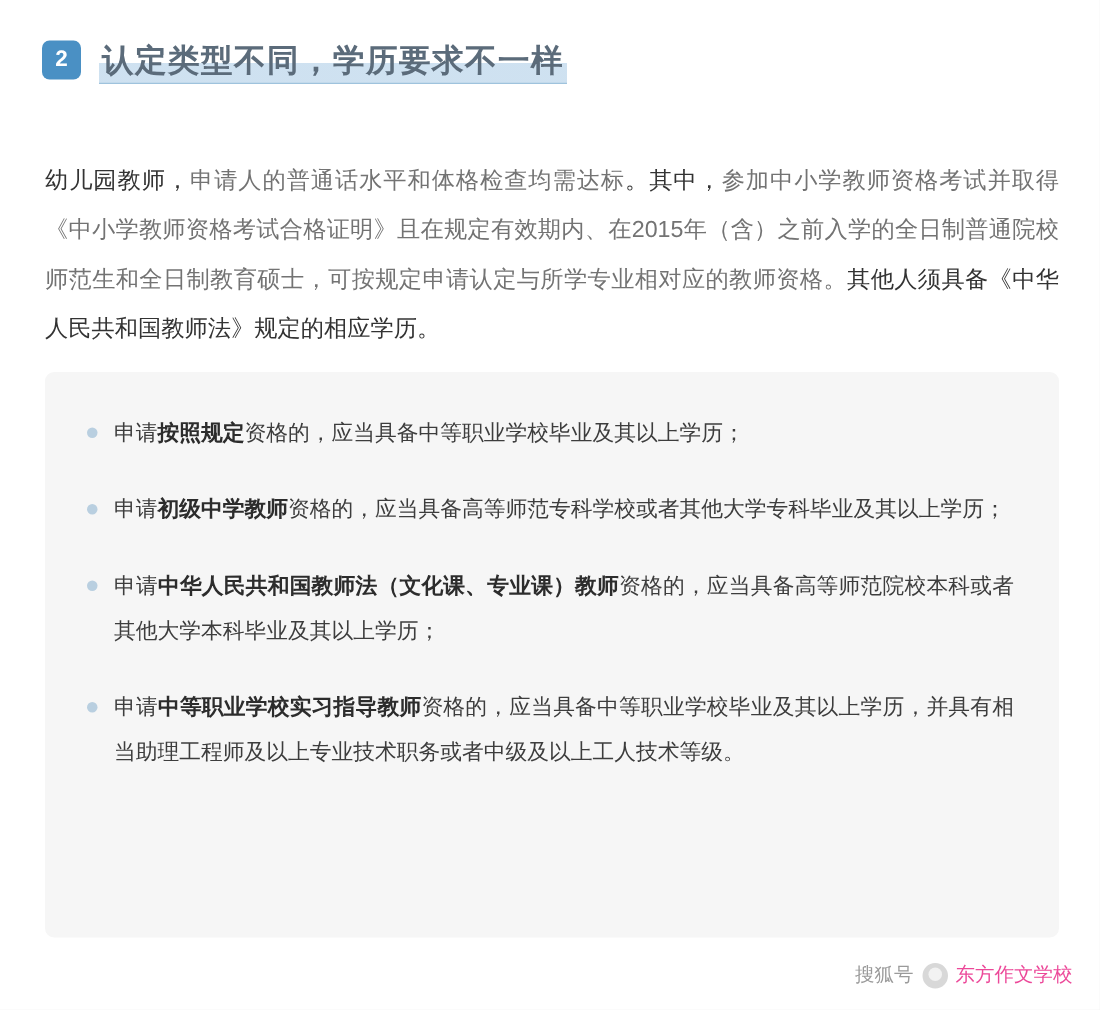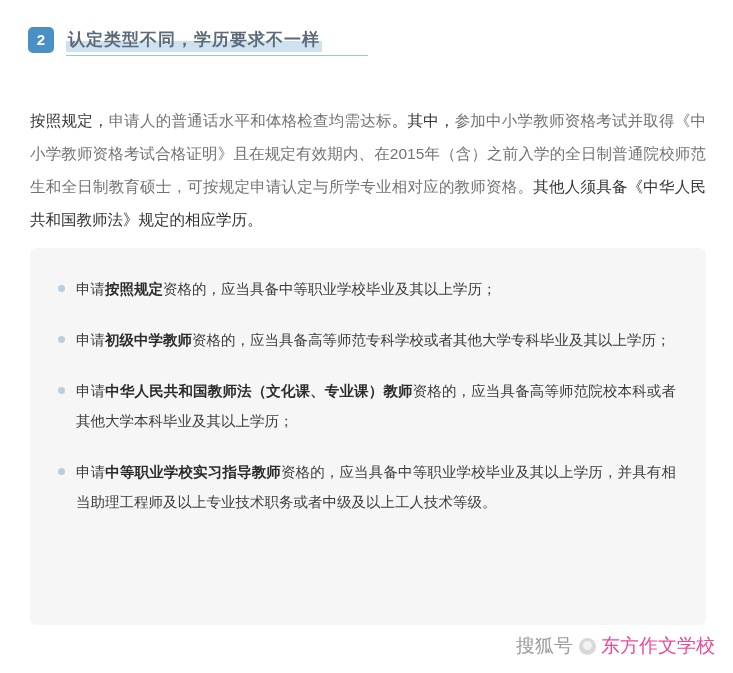--- a/index.html
+++ b/index.html
@@ -46,21 +46,21 @@
     margin-right: 12px;
   }
   .head-text-wrap {
     position: relative;
     flex: 1 1 auto;
     height: 40px;
     display: flex;
     align-items: center;
   }
   .head-text {
-    font-size: 17px;
+    font-size: 21px;
     font-weight: bold;
     color: #5b6b7a;
     letter-spacing: 1px;
     background: linear-gradient(to bottom, rgba(220,232,242,0.0) 55%, rgba(198,220,238,0.85) 55%, rgba(198,220,238,0.85) 100%);
     padding: 0 2px 1px 2px;
     white-space: nowrap;
   }
   .head-rule {
     position: absolute;
     left: 0;
@@ -121,21 +121,21 @@
     color: #2c2c2c;
   }
 
   
   .footer {
     position: absolute;
     right: 18px;
     bottom: 14px;
     display: flex;
     align-items: center;
-    font-size: 19px;
+    font-size: 13px;
     color: #9a9a9a;
   }
   .footer .sohu-tag {
     color: #9a9a9a;
     margin-right: 6px;
   }
   .footer .avatar {
     width: 17px;
     height: 17px;
     border-radius: 50%;
@@ -164,21 +164,21 @@
 
   <div class="section-head">
     <div class="badge">2</div>
     <div class="head-text-wrap">
       <span class="head-text">认定类型不同，学历要求不一样</span>
       <span class="head-rule"></span>
     </div>
   </div>
 
   <p class="intro">
-    <span>按照规定，</span><span class="hl">申请人的普通话水平和体格检查均需达标</span><span>。其中，</span><span class="hl">参加中小学教师资格考试并取得《中小学教师资格考试合格证明》且在规定有效期内、在2015年（含）之前入学的全日制普通院校师范生和全日制教育硕士，可按规定申请认定与所学专业相对应的教师资格。</span><span>其他人须具备《中华人民共和国教师法》规定的相应学历。</span>
+    <span>幼儿园教师，</span><span class="hl">申请人的普通话水平和体格检查均需达标</span><span>。其中，</span><span class="hl">参加中小学教师资格考试并取得《中小学教师资格考试合格证明》且在规定有效期内、在2015年（含）之前入学的全日制普通院校师范生和全日制教育硕士，可按规定申请认定与所学专业相对应的教师资格。</span><span>其他人须具备《中华人民共和国教师法》规定的相应学历。</span>
   </p>
 
   <div class="card">
 
 
     <div class="list-item">
       <span class="dot"></span><span>申请</span><b>按照规定</b><span>资格的，应当具备中等职业学校毕业及其以上学历；</span>
     </div>
 
     <div class="list-item">

